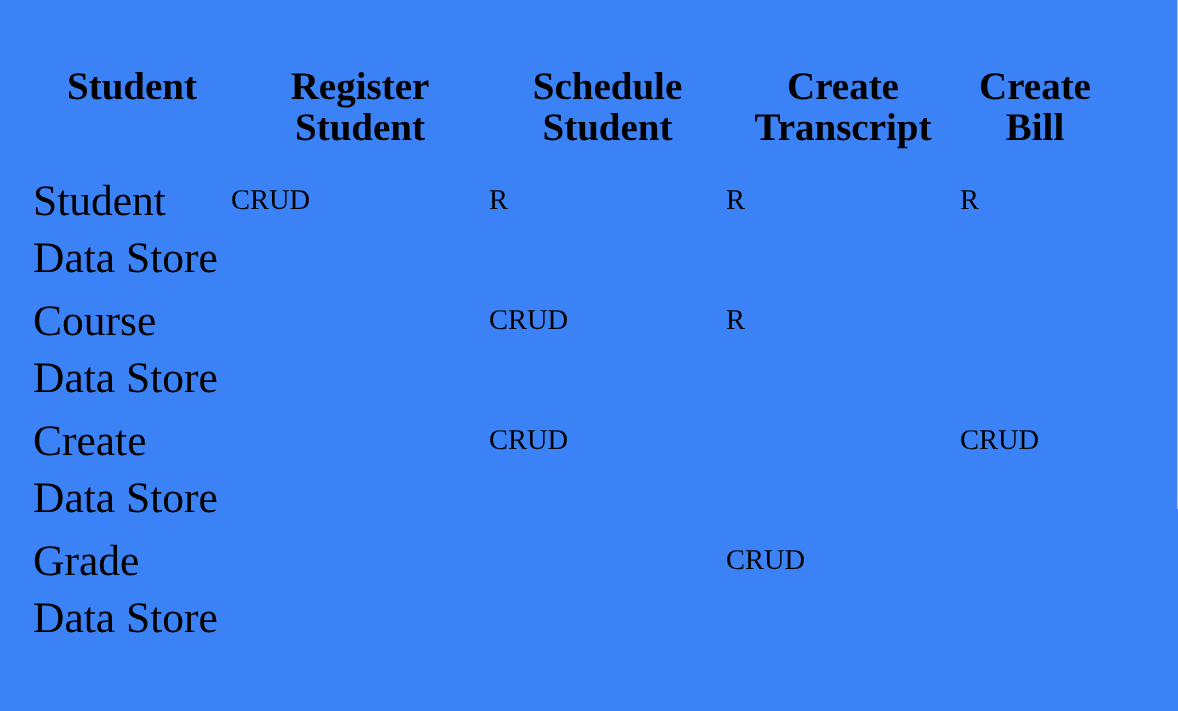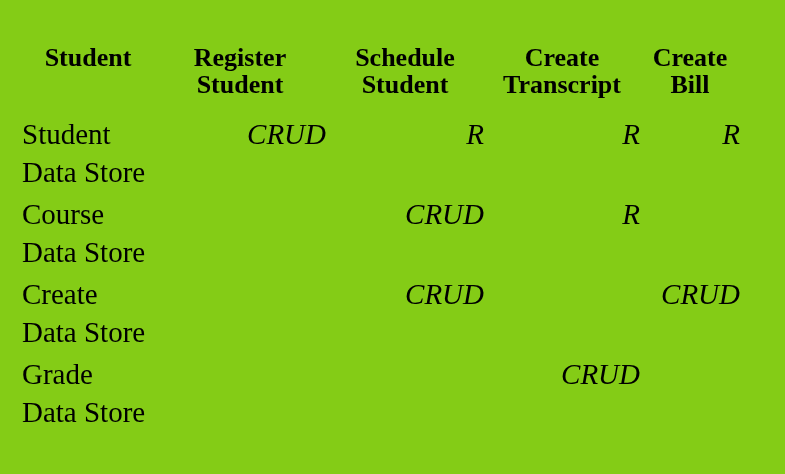--- a/index.html
+++ b/index.html
@@ -4,21 +4,21 @@
 <style>
   html, body {
     margin: 0;
     padding: 0;
     background: #ffffff;
   }
   .page {
     position: relative;
     width: 785px;
     height: 474px;
-    background: #84cc16;
+    background: #3b82f6;
     overflow: hidden;
     font-family: "Liberation Serif", "DejaVu Serif", serif;
     color: #000000;
   }
   .crud-table {
     position: absolute;
     left: 22px;
     top: 44px;
     width: 718px;
   }
@@ -39,25 +39,24 @@
     text-align: center;
     white-space: pre-line;
   }
   .rowname {
     font-size: 29px;
     line-height: 38px;
     text-align: left;
     white-space: pre-line;
   }
   .cell {
-    font-size: 29px;
+    font-size: 19px;
     line-height: 38px;
-    text-align: right;
+    text-align: left;
     align-self: start;
-    font-style: italic;
   }
 </style>
 </head>
 <body>
 
 <div class="page">
   <div class="crud-table">
 
     <div class="hrow">
       <div class="hcell">Student</div>

